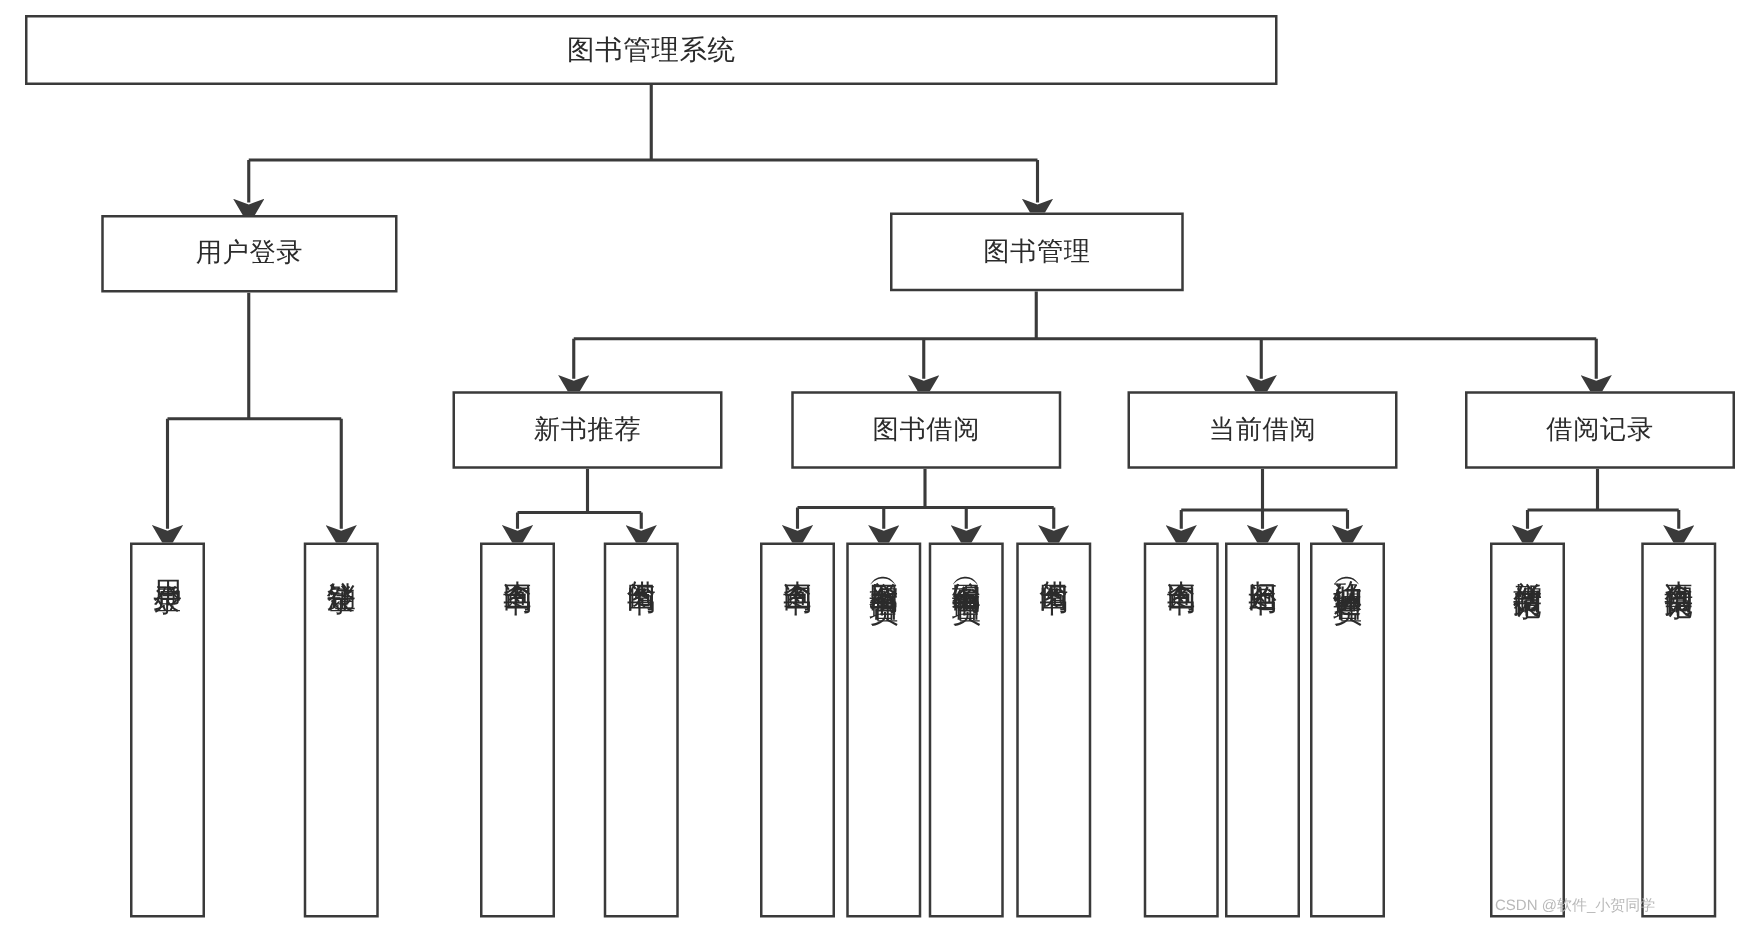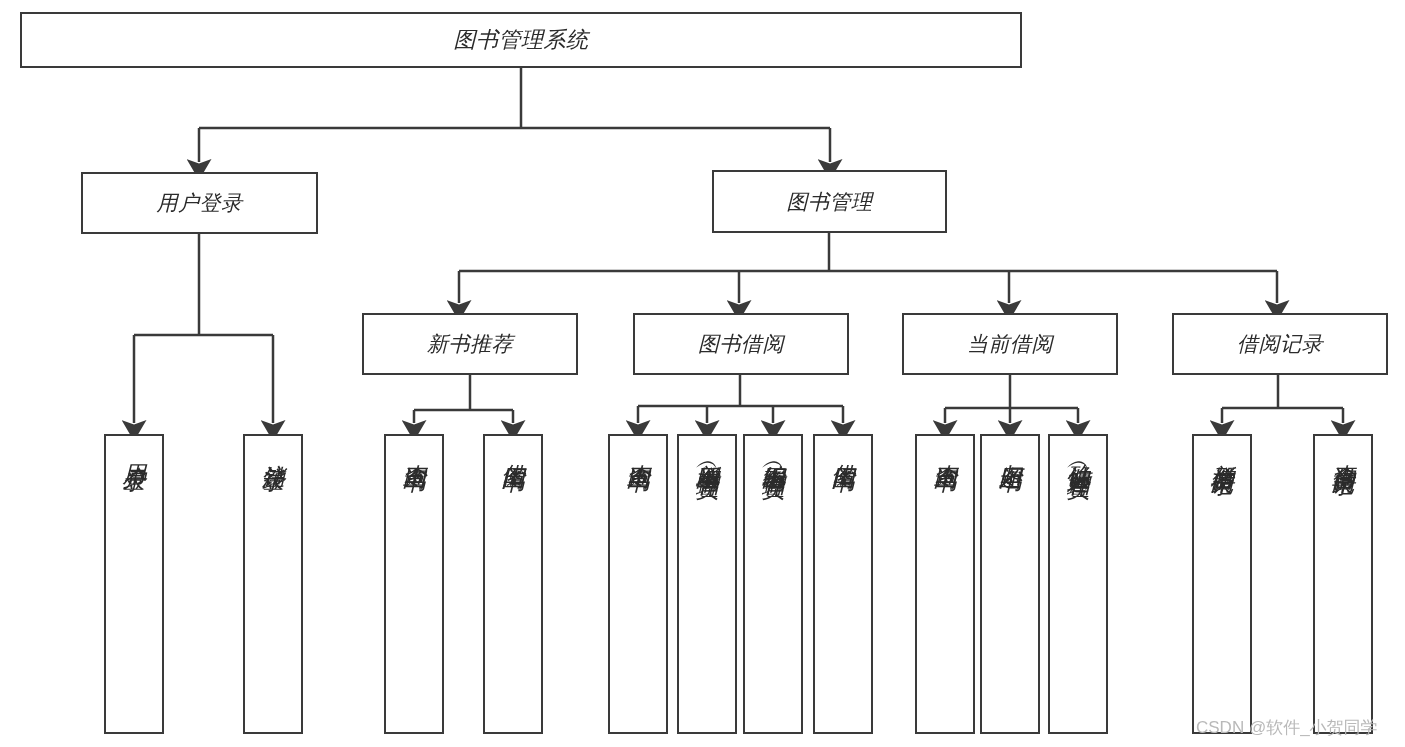--- a/index.html
+++ b/index.html
@@ -26,21 +26,20 @@
   }
   .node {
     position: absolute;
     box-sizing: border-box;
     background: #ffffff;
     border: 2.5px solid #3a3a3a;
     display: flex;
     align-items: center;
     justify-content: center;
     color: #2b2b2b;
-    font-style: italic;
   }
   .node-label {
     display: block;
     text-align: center;
     line-height: 1.12;
     white-space: pre;
   }
   
   .node.h .node-label {
     font-size: 21px;
@@ -58,21 +57,21 @@
     writing-mode: vertical-rl;
     text-orientation: upright;
     font-size: 23px;
     line-height: 1.0;
     letter-spacing: 2px;
   }
   #watermark {
     position: absolute;
     left: 1196px;
     top: 716px;
-    font-size: 17px;
+    font-size: 12px;
     color: #b9b9b9;
     white-space: nowrap;
     pointer-events: none;
   }
 </style>
 </head>
 <body>
 
 <div id="canvas">
 

